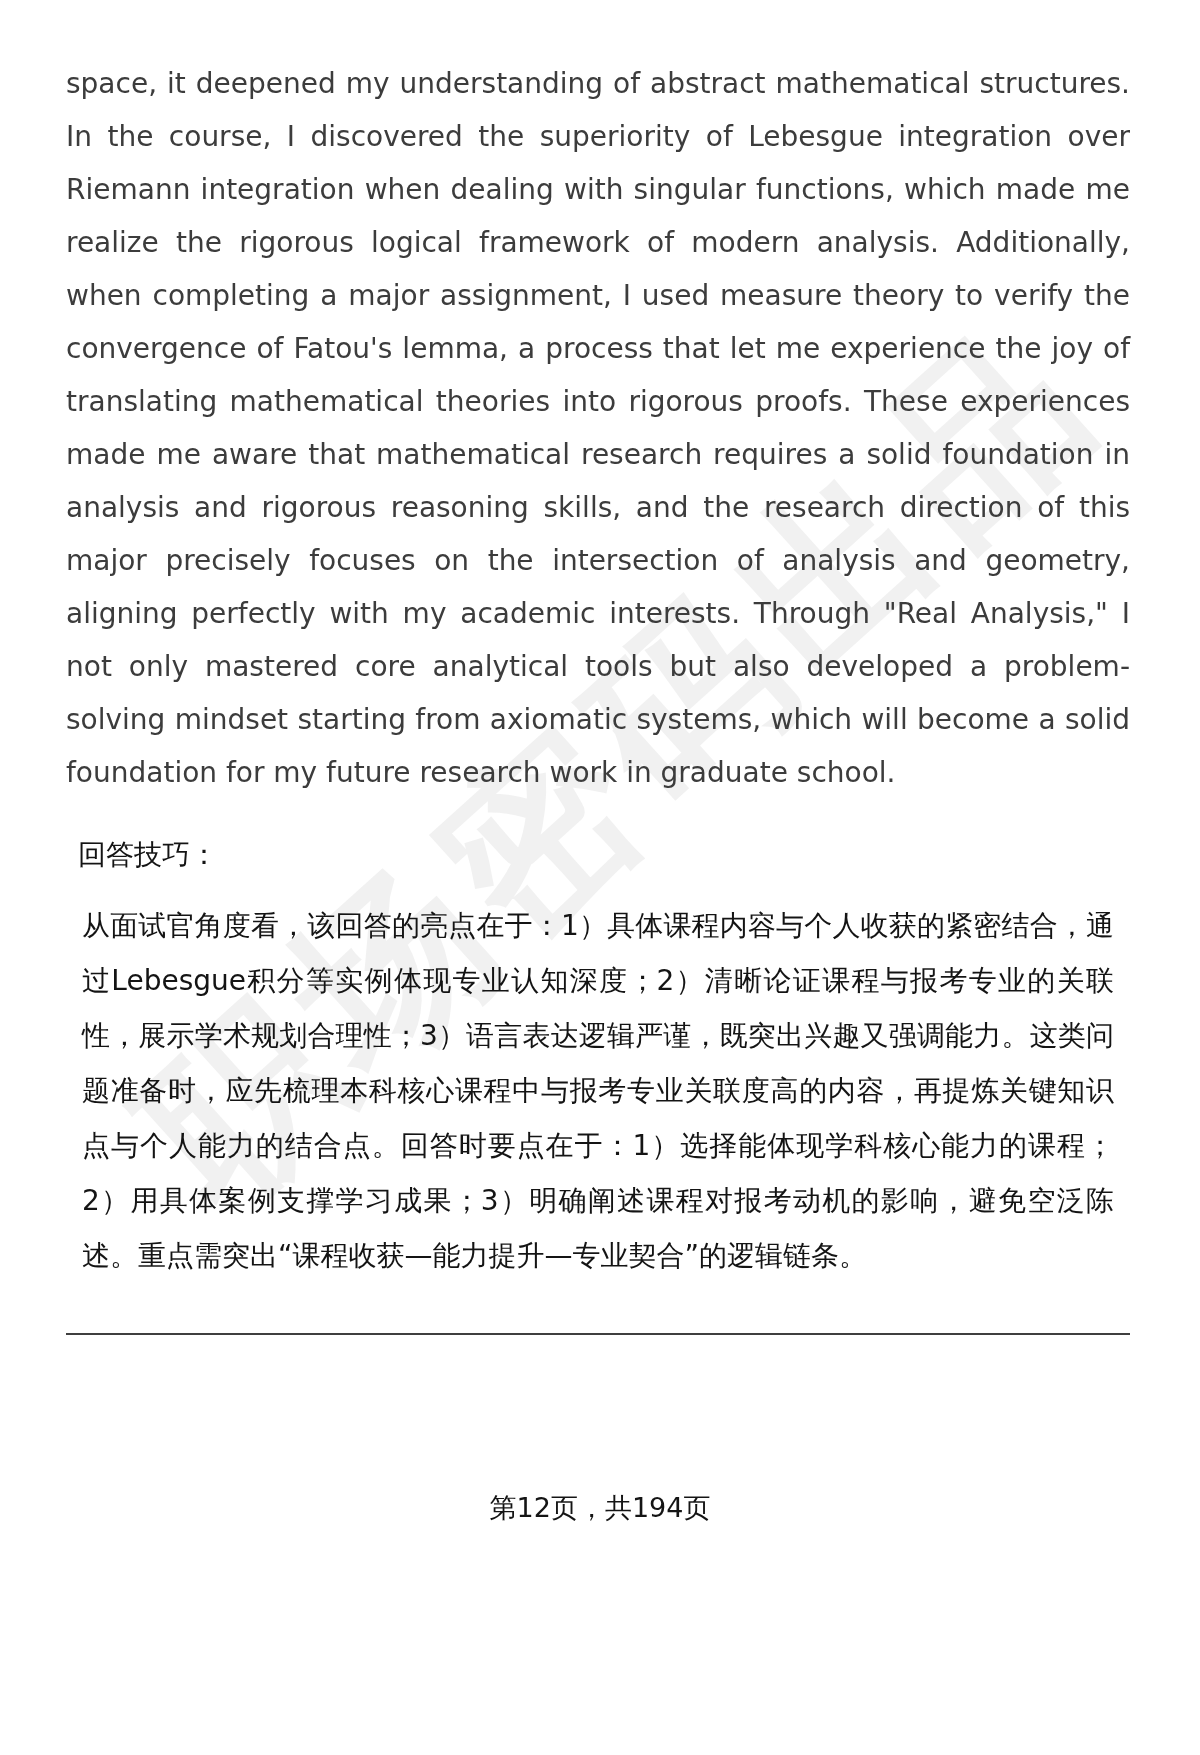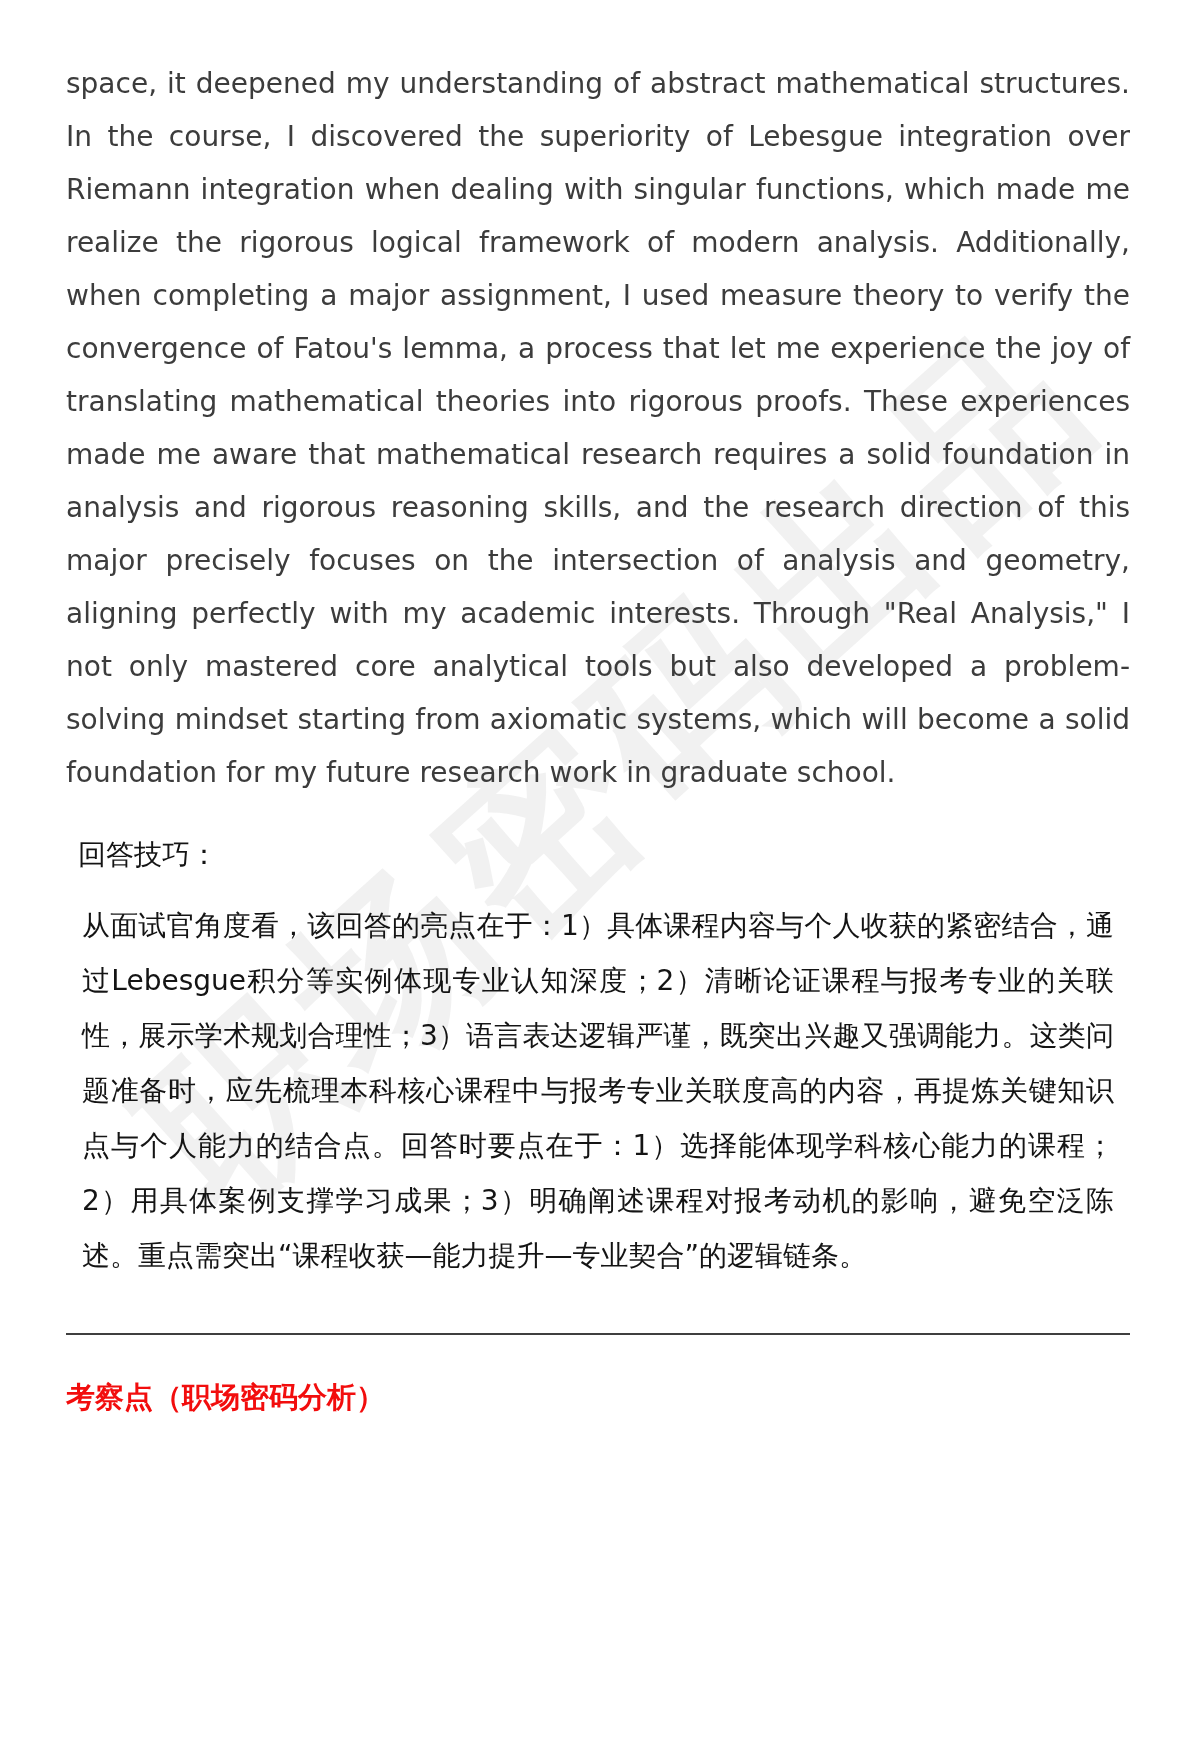--- a/index.html
+++ b/index.html
@@ -105,18 +105,18 @@
 
     <p class="para-en">space, it deepened my understanding of abstract mathematical structures. In the course, I discovered the superiority of Lebesgue integration over Riemann integration when dealing with singular functions, which made me realize the rigorous logical framework of modern analysis. Additionally, when completing a major assignment, I used measure theory to verify the convergence of Fatou's lemma, a process that let me experience the joy of translating mathematical theories into rigorous proofs. These experiences made me aware that mathematical research requires a solid foundation in analysis and rigorous reasoning skills, and the research direction of this major precisely focuses on the intersection of analysis and geometry, aligning perfectly with my academic interests. Through "Real Analysis," I not only mastered core analytical tools but also developed a problem-solving mindset starting from axiomatic systems, which will become a solid foundation for my future research work in graduate school.</p>
 
     <p class="tips-label">回答技巧：</p>
 
     <p class="para-zh">从面试官角度看，该回答的亮点在于：1）具体课程内容与个人收获的紧密结合，通过Lebesgue积分等实例体现专业认知深度；2）清晰论证课程与报考专业的关联性，展示学术规划合理性；3）语言表达逻辑严谨，既突出兴趣又强调能力。这类问题准备时，应先梳理本科核心课程中与报考专业关联度高的内容，再提炼关键知识点与个人能力的结合点。回答时要点在于：1）选择能体现学科核心能力的课程；2）用具体案例支撑学习成果；3）明确阐述课程对报考动机的影响，避免空泛陈述。重点需突出“课程收获—能力提升—专业契合”的逻辑链条。</p>
 
     <hr class="divider">
 
 
-    <p class="exam-point">考察点（职场密码分析）</p>
 
   </div>
 
+  <div class="footer">第12页，共194页</div>
 
 </div>
 
 </body></html>

